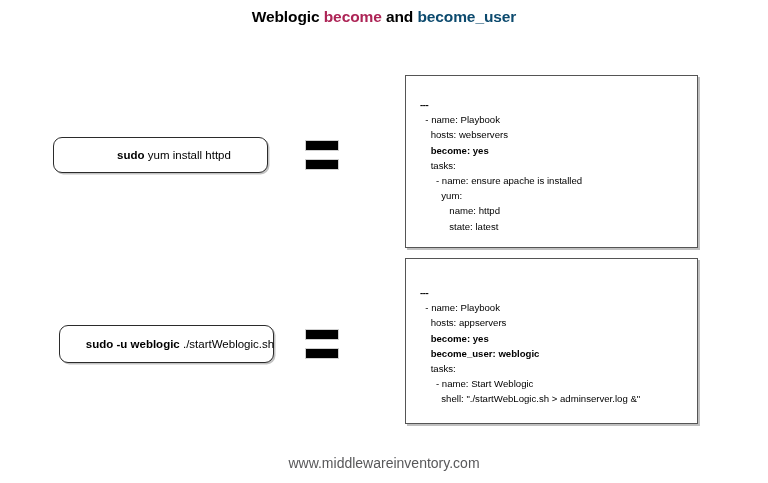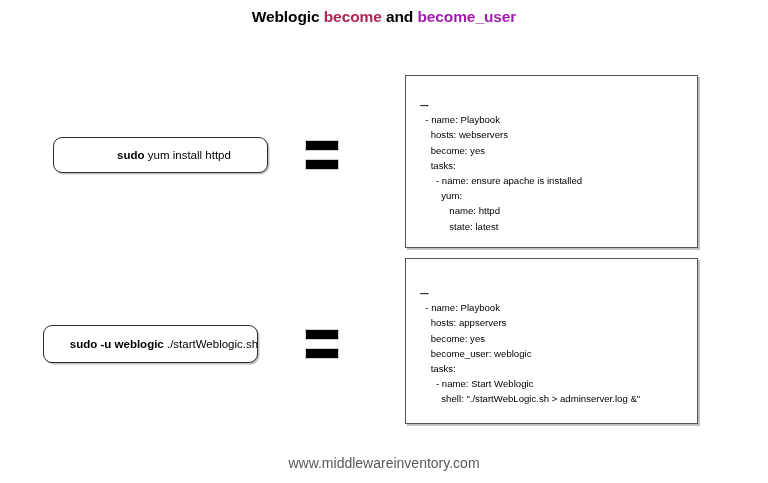--- a/index.html
+++ b/index.html
@@ -39,21 +39,21 @@
     border-radius: 9px;
     background: #ffffff;
     display: flex;
     align-items: center;
     justify-content: center;
     font-size: 11.5px;
     box-shadow: 1.5px 1.5px 0 rgba(120,120,120,0.45);
     padding-left: 27px;
   }
   #cmd-box-1 { left: 53px;  top: 137px; width: 215px; height: 36px; }
-  #cmd-box-2 { left: 43px;  top: 325px; width: 215px; height: 38px; }
+  #cmd-box-2 { left: 59px;  top: 325px; width: 215px; height: 38px; }
   .cmd-text { white-space: nowrap; }
   .cmd-text b { font-weight: bold; }
   .cmd-text span.reg { font-weight: normal; }
 
   
   .equals {
     position: absolute;
     width: 34px;
     height: 30px;
   }
@@ -87,40 +87,40 @@
     position: absolute;
     left: 14px;
     font-size: 9.6px;
     line-height: 15.2px;
     font-family: "Liberation Sans", sans-serif;
     white-space: pre;
   }
   #code-lines-1 { top: 21px; }
   #code-lines-2 { top: 26px; }
   .code-line { white-space: pre; }
-  .code-line.bold { font-weight: normal; }
+  .code-line.bold { font-weight: bold; }
   .dashes { letter-spacing: -0.5px; font-weight: bold; }
 
   
   .footer {
     position: absolute;
     top: 455px;
     left: 0;
     width: 768px;
     text-align: center;
     font-size: 14px;
     color: #58585a;
     white-space: nowrap;
   }
 </style>
 </head>
 <body>
 
 <div class="title">
-  <span>Weblogic </span><span class="kw1" style="color: rgb(173, 36, 86);">become</span><span> and </span><span class="kw2" style="color: #a21caf;">become_user</span>
+  <span>Weblogic </span><span class="kw1" style="color: rgb(173, 36, 86);">become</span><span> and </span><span class="kw2" style="color: #0c4a6e;">become_user</span>
 </div>
 
 <div class="cmd-box" id="cmd-box-1">
   <div class="cmd-text">
     <b>sudo</b><span class="reg"> yum install httpd</span>
   </div>
 </div>
 
 <div class="equals" id="equals-1">
   <div class="bar top"></div>

